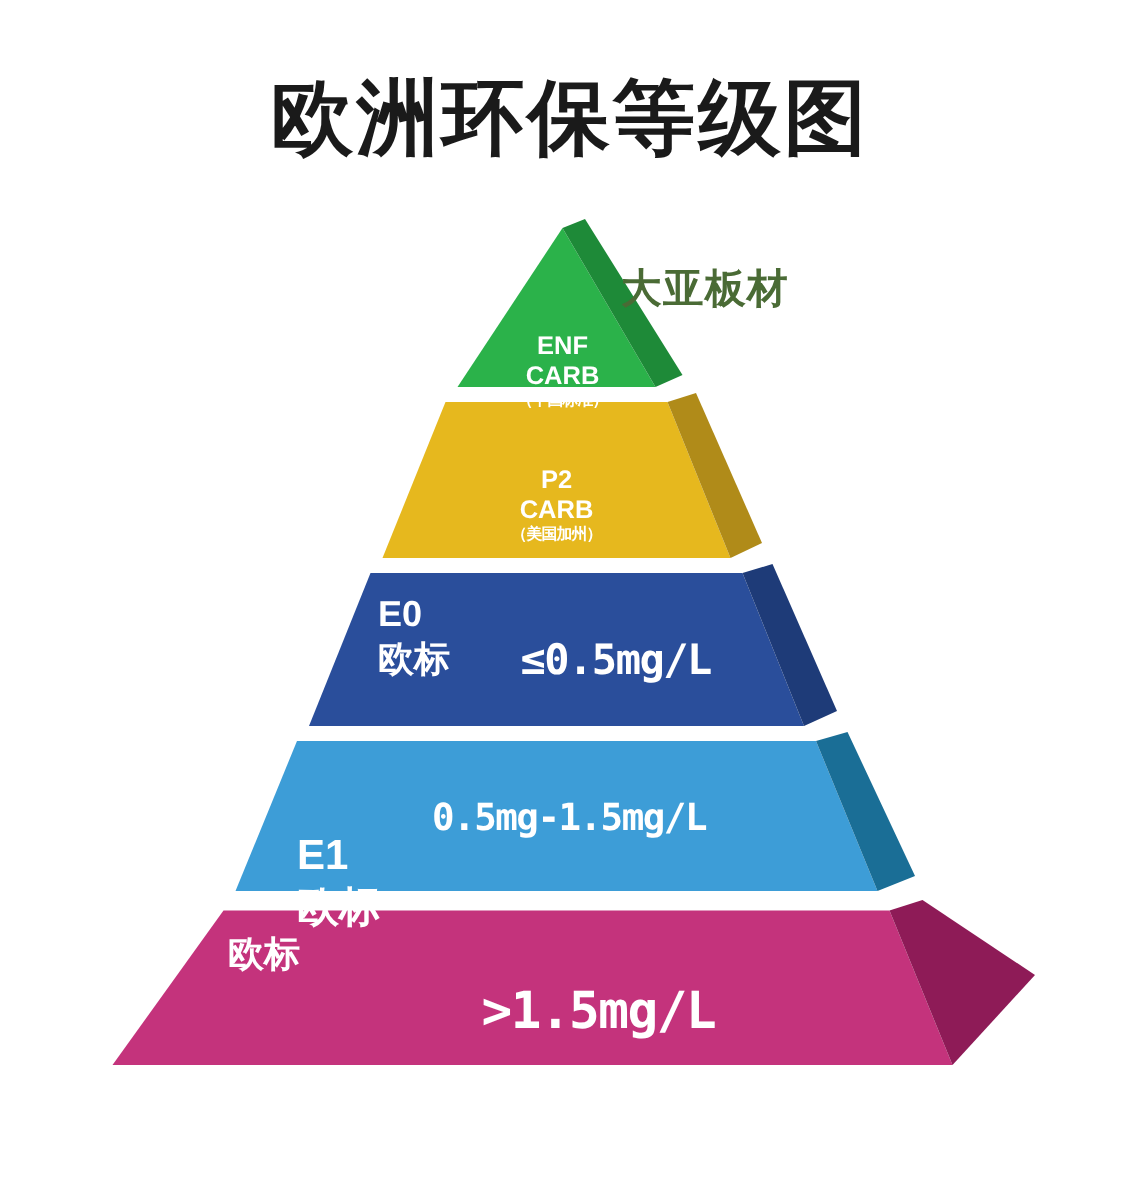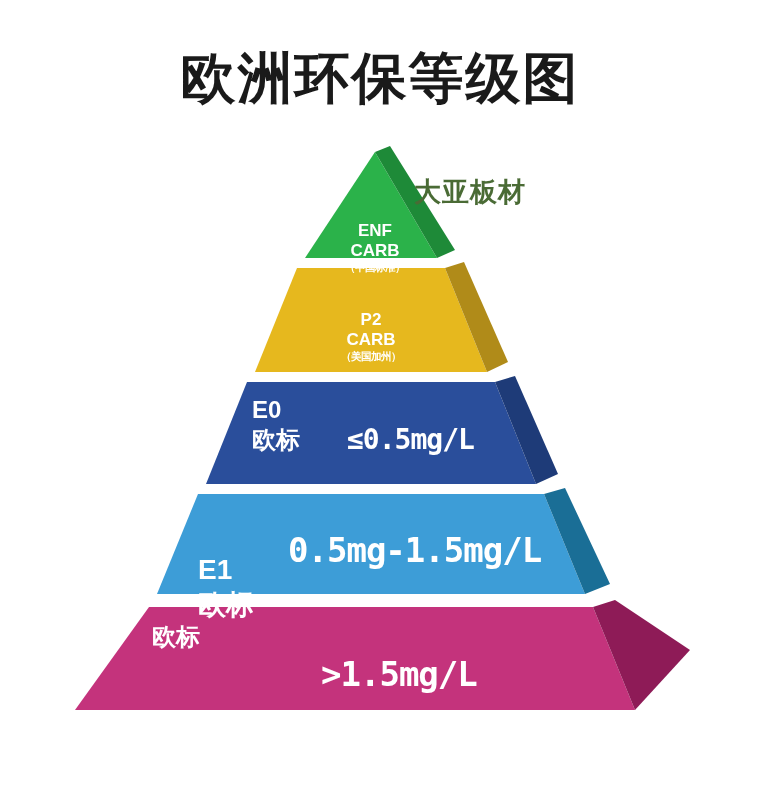--- a/index.html
+++ b/index.html
@@ -119,20 +119,20 @@
   <div class="grade-block" style="left:252px; top:395px; width:80px; font-size:24px;">
     <div>E0</div>
     <div>欧标</div>
   </div>
   <div class="value-block" style="left:347px; top:423px; font-size:28px;">≤0.5mg/L</div>
 
   <div class="grade-block" style="left:198px; top:508px; width:80px; font-size:28px;margin-top:44px;">
     <div>E1</div>
     <div>欧标</div>
   </div>
-  <div class="value-block" style="left:288px; top:530px; font-size:34px;text-align:center;">0.5mg-1.5mg/L</div>
+  <div class="value-block" style="left:288px; top:530px; font-size:25px;text-align:center;">0.5mg-1.5mg/L</div>
 
   <div class="grade-block" style="left:152px; top:622px; width:80px; font-size:24px;">
     <div>欧标</div>
   </div>
   <div class="value-block" style="left:321px; top:654px; font-size:34px;">&gt;1.5mg/L</div>
 
 </div>
 
 </body></html>

